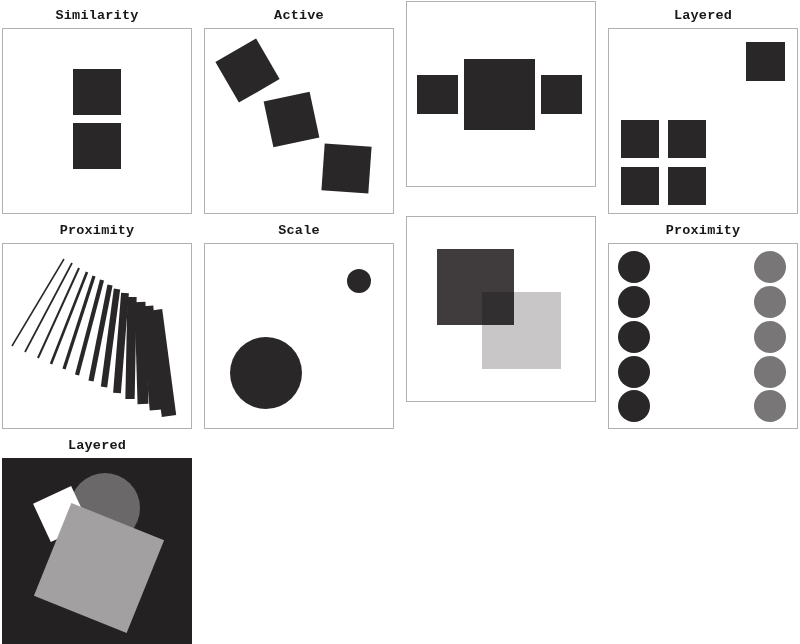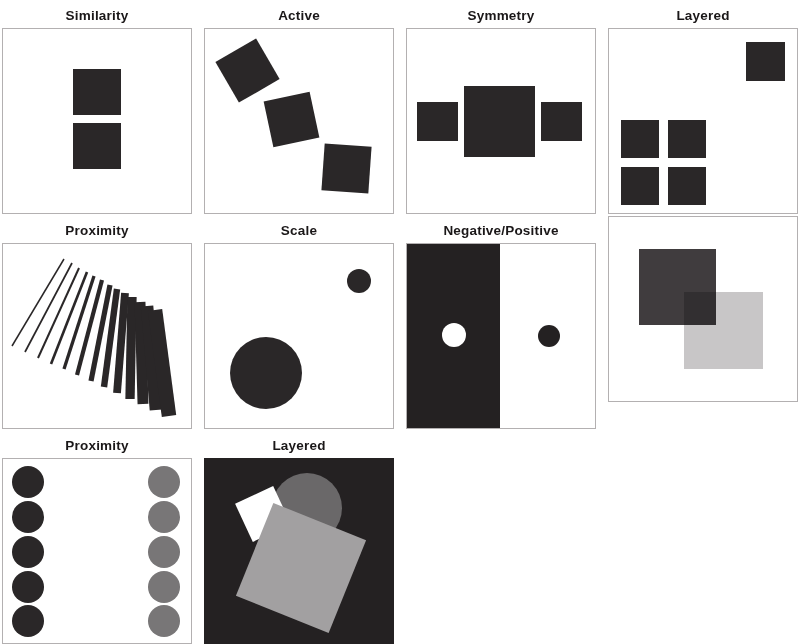--- a/index.html
+++ b/index.html
@@ -16,20 +16,21 @@
     row-gap:2px;
     padding:1px 2px;
   }
   .cell { display:flex; flex-direction:column; }
   .title {
     height:27px;
     display:flex; align-items:flex-end; justify-content:center;
     padding-bottom:5px;
     font-size:13.5px; font-weight:600; letter-spacing:.2px;
     color:#1a1718;
+    font-family:Liberation Mono, monospace;
   }
   .box {
     position:relative;
     width:190px; height:186px;
     border:1px solid #b3b0b1;
     background:#ffffff;
     overflow:hidden;
   }
   .shape { position:absolute; background:#2a2728; }
   .circle { border-radius:50%; }
@@ -55,21 +56,20 @@
   <div class="cell">
     <div class="title">Active</div>
     <div class="box">
       <div class="shape" style="left:19px;top:18px;width:47px;height:47px;transform:rotate(-30deg);"></div>
       <div class="shape" style="left:63px;top:67px;width:47px;height:47px;transform:rotate(-12deg);"></div>
       <div class="shape" style="left:118px;top:116px;width:47px;height:47px;transform:rotate(4deg);"></div>
     </div>
   </div>
 
   <div class="cell">
-    <div class="title">Symmetry</div>
     <div class="box">
       <div class="shape" style="left:10px;top:73px;width:41px;height:39px;"></div>
       <div class="shape" style="left:57px;top:57px;width:71px;height:71px;"></div>
       <div class="shape" style="left:134px;top:73px;width:41px;height:39px;"></div>
     </div>
   </div>
 
 
   <div class="cell">
     <div class="title">Layered</div>
@@ -105,28 +105,20 @@
   </div>
 
   <div class="cell">
     <div class="title">Scale</div>
     <div class="box">
       <div class="shape circle" style="left:142px;top:25px;width:24px;height:24px;"></div>
       <div class="shape circle" style="left:25px;top:93px;width:72px;height:72px;"></div>
     </div>
   </div>
 
-  <div class="cell">
-    <div class="title">Negative/Positive</div>
-    <div class="box">
-      <div class="shape" style="left:0;top:0;width:93px;height:184px;background:#242122;"></div>
-      <div class="shape circle" style="left:35px;top:79px;width:24px;height:24px;background:#ffffff;"></div>
-      <div class="shape circle" style="left:131px;top:81px;width:22px;height:22px;background:#242122;"></div>
-    </div>
-  </div>
 
   <div class="cell">
     <div class="box">
       <div class="shape tr-dark" style="left:30px;top:32px;width:77px;height:76px;"></div>
       <div class="shape tr-light" style="left:75px;top:75px;width:79px;height:77px;"></div>
     </div>
   </div>
 
   <div class="cell">
     <div class="title">Proximity</div>

